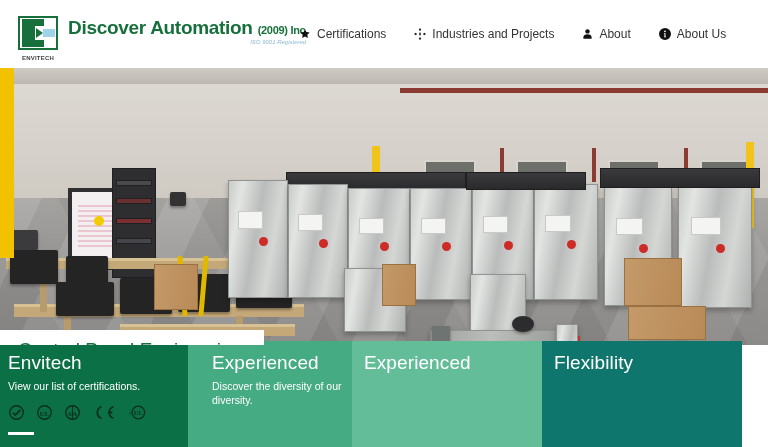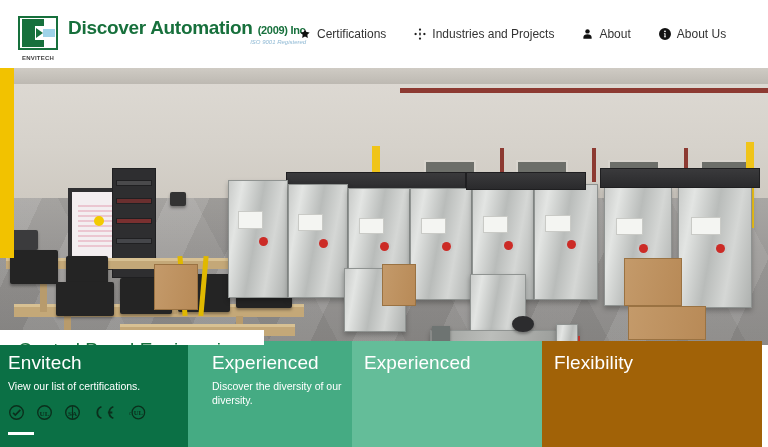--- a/index.html
+++ b/index.html
@@ -460,17 +460,17 @@
 
   <div class="panel" style="width:164px;background:#45ab83;padding-left:24px;">
     <h3>Experienced</h3>
     <p>Discover the diversity of our diversity.</p>
   </div>
 
   <div class="panel" style="width:190px;background:#64bd99;padding-left:12px;">
     <h3>Experienced</h3>
   </div>
 
-  <div class="panel" style="width:220px;background:#a16207;padding-left:12px;">
+  <div class="panel" style="width:200px;background:#0f766e;padding-left:12px;">
     <h3>Flexibility</h3>
   </div>
 
 </div>
 
 </body></html>

